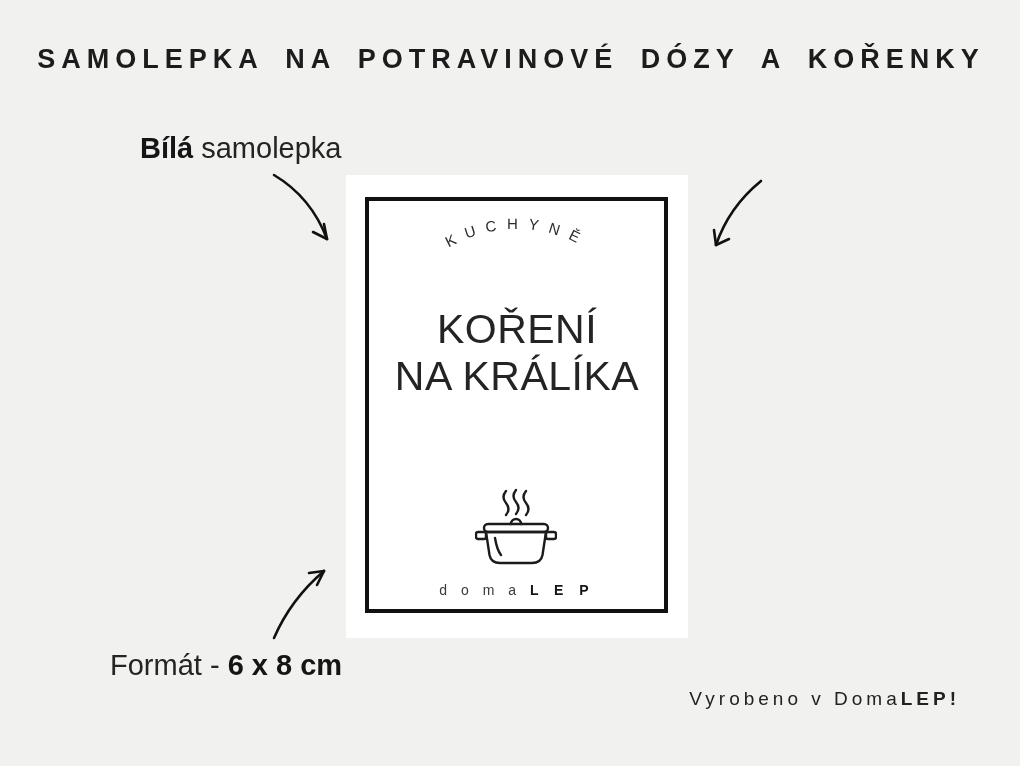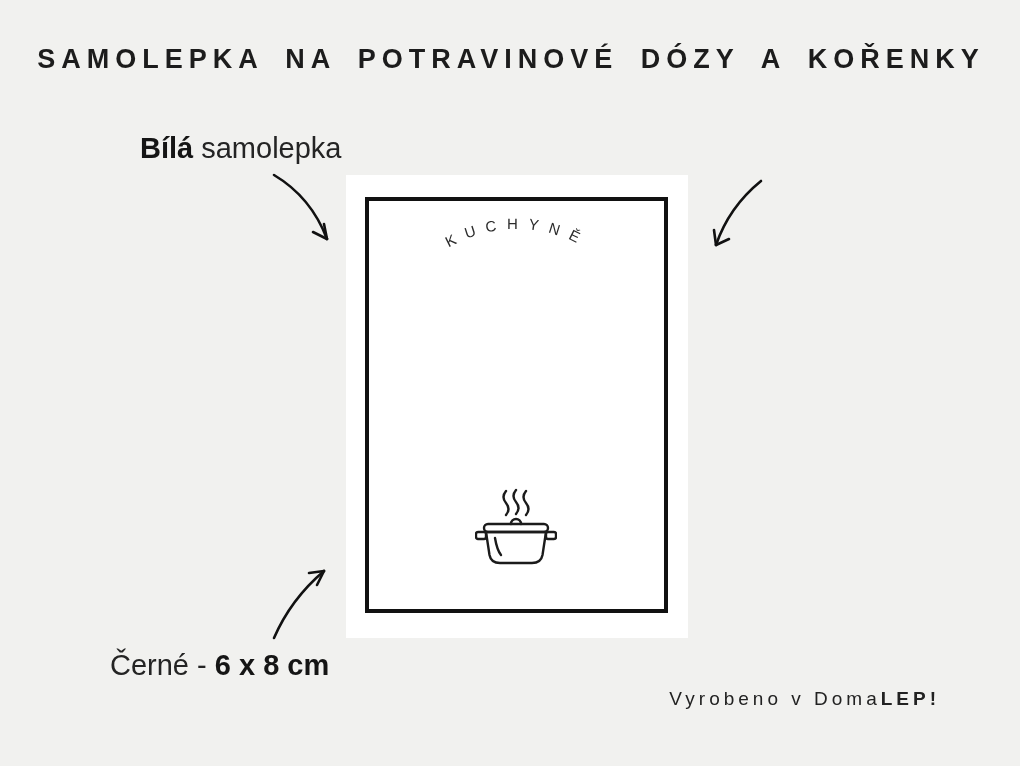--- a/index.html
+++ b/index.html
@@ -27,21 +27,21 @@
   .label{
     position:absolute;
     font-size:29px;font-weight:400;color:#242424;
     white-space:nowrap;
   }
   .label b{font-weight:700;color:#151515;}
   .label-left{left:140px;top:124px;margin-top:8px;}
   .label-right{left:625px;top:124px;}
   .label-format{left:110px;top:649px;}
   .credit{
-    position:absolute;right:80px;top:688px;
+    position:absolute;right:60px;top:688px;
     font-size:19px;letter-spacing:4px;color:#222;
     white-space:nowrap;
   }
   .credit b{font-weight:700;}
   .arrow{position:absolute;}
   .arrow path{stroke:#111;stroke-width:2.6;fill:none;stroke-linecap:round;stroke-linejoin:round;}
   .sticker{
     position:absolute;left:346px;top:175px;
     width:342px;height:463px;
     background:var(--sticker-bg);
@@ -105,32 +105,37 @@
 
     <svg class="arc-svg" viewBox="0 0 342 110">
       <defs>
         <path id="arcpath" d="M 96 77 A 134 134 0 0 1 246 77"></path>
       </defs>
       <text text-anchor="middle">
         <textPath href="#arcpath" startOffset="50%">KUCHYNĚ</textPath>
       </text>
     </svg>
 
+    <div class="sticker-title">
+      <div>KOŘENÍ</div>
+      <div>NA KRÁLÍKA</div>
+    </div>
 
     <svg class="pot-svg" width="82" height="78" viewBox="0 0 82 78">
       <path d="M 31 3 q -5 6 0 12 q 5 6 0 12"></path>
       <path d="M 41 2 q -5 6 0 12 q 5 6 0 12"></path>
       <path d="M 51 3 q -5 6 0 12 q 5 6 0 12"></path>
       <path d="M 36 36 a 5 5 0 0 1 10 0"></path>
       <rect x="9" y="36" width="64" height="8" rx="4"></rect>
       <rect x="1" y="44" width="10" height="7" rx="2"></rect>
       <rect x="71" y="44" width="10" height="7" rx="2"></rect>
       <path d="M 11 44 L 71 44 L 67.5 67 Q 66 75 57 75 L 25 75 Q 16 75 14.5 67 Z"></path>
       <path d="M 20 50 Q 22 62 26 67"></path>
     </svg>
 
+    <div class="brand"><span>d o m a </span><b>L E P</b></div>
   </div>
 
-  <div class="label label-format"><span>Černé - </span><b>6 x 8 cm</b></div>
+  <div class="label label-format"><span>Formát - </span><b>6 x 8 cm</b></div>
 
   <div class="credit"><span>Vyrobeno v Doma</span><b>LEP!</b></div>
 
 </div>
 
 </body></html>

